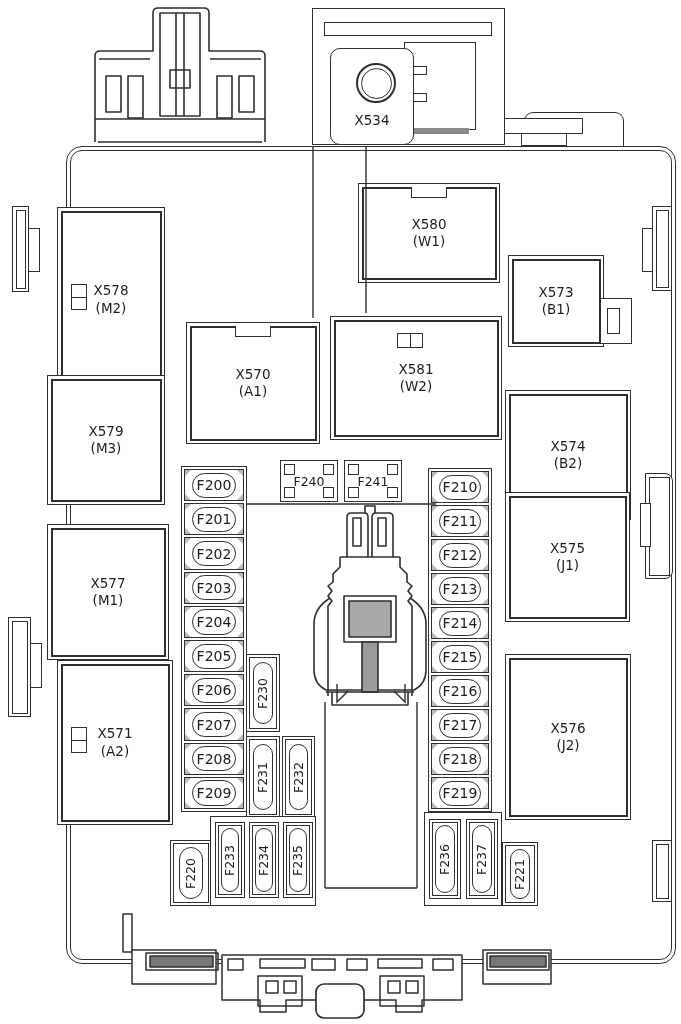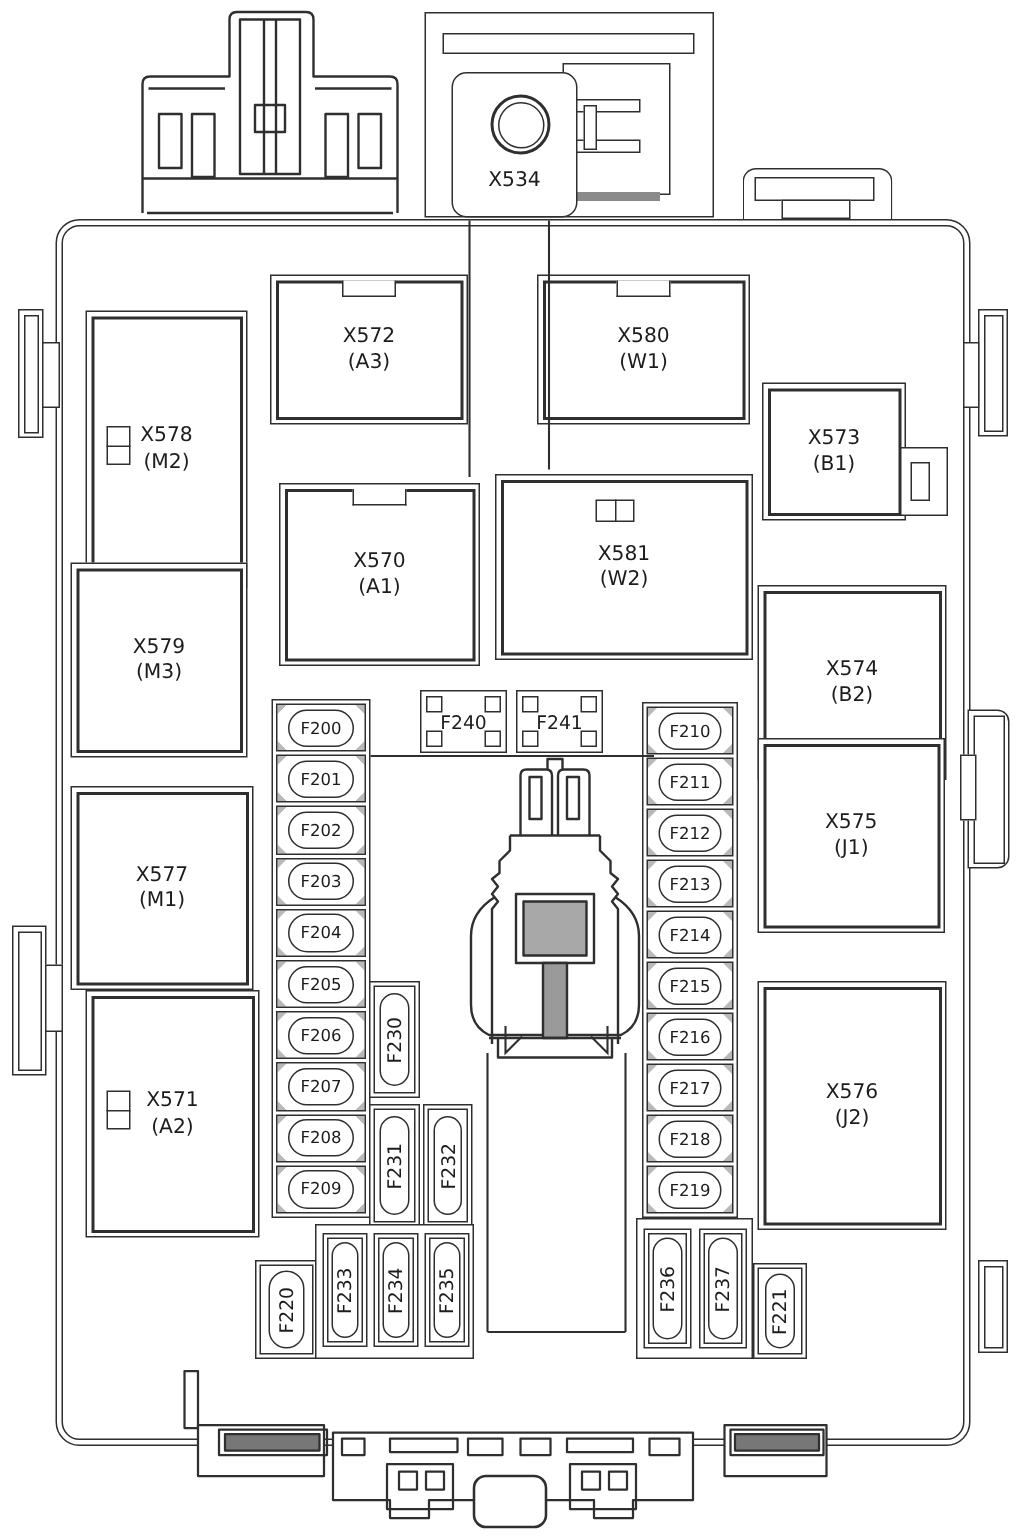--- a/index.html
+++ b/index.html
@@ -1,19 +1,19 @@
 <!DOCTYPE html>
 <html style="--line: #2f2f2f; --text: #1c1c1c; --bg: #ffffff; --shade: #8a8a8a;"><head>
 <meta charset="utf-8">
 <style>
   :root { --line:#2f2f2f; --text:#1c1c1c; --bg:#ffffff; --shade:#8a8a8a; }
   * { margin:0; padding:0; box-sizing:border-box; }
   body { background:#fff; font-family:"DejaVu Sans","Liberation Sans",sans-serif; color:var(--text); }
   #stage { position:relative; width:681px; height:1024px; background:var(--bg); overflow:hidden; }
-  .abs { position:absolute; }
+  .abs { position:absolute;margin-left:29px; }
 
   
   .outer-boundary { left:37px; top:146px; width:610px; height:818px;
     border:1.4px solid var(--line); border-radius:16px; }
   .outer-boundary::before { content:""; position:absolute; inset:3px;
     border:1.4px solid var(--line); border-radius:12px; }
 
   
   .block { position:absolute; border:1.5px solid var(--line); background:var(--bg); }
   .block::before { content:""; position:absolute; inset:2.5px; border:2.7px solid var(--line); }
@@ -33,21 +33,21 @@
     background-image:
       linear-gradient(135deg,#b9b9b9 4px,transparent 4.5px),
       linear-gradient(225deg,#b9b9b9 4px,transparent 4.5px),
       linear-gradient(45deg,#b9b9b9 4px,transparent 4.5px),
       linear-gradient(315deg,#b9b9b9 4px,transparent 4.5px);
     background-repeat:no-repeat;
     background-position:left top,right top,left bottom,right bottom;
     background-size:11px 11px; }
   .pill { position:absolute; inset:2.5px 7px; border:1.5px solid var(--line); border-radius:14px;
     background:var(--bg); display:flex; align-items:center; justify-content:center;
-    font-size:11px; color:var(--text); }
+    font-size:14px; color:var(--text); }
 
   
   .relay { position:absolute; border:1.7px solid var(--line); background:var(--bg); }
   .rsq { position:absolute; width:11px; height:11px; border:1.5px solid var(--line); background:var(--bg); }
   .rsq.tl{left:3px;top:3px} .rsq.tr{right:3px;top:3px} .rsq.bl{left:3px;bottom:3px} .rsq.br{right:3px;bottom:3px}
   .rlbl { position:absolute; inset:0; display:flex; align-items:center; justify-content:center; font-size:12.5px; }
 
   
   .vfuse { position:absolute; border:1.6px solid var(--line); background:var(--bg); }
   .vfuse::before { content:""; position:absolute; inset:2px; border:1.2px solid var(--line); }
@@ -103,27 +103,20 @@
   <div class="abs ta-bar"></div>
   <div class="abs ta-pinbox"></div>
   <div class="ta-hbar" style="left:383px;top:66px;width:44px;height:9px"></div>
   <div class="ta-hbar" style="left:383px;top:93px;width:44px;height:9px"></div>
   <div class="ta-hbar" style="left:389px;top:70px;width:9px;height:30px"></div>
   <div class="abs ta-shade"></div>
   <div class="abs ta-card"></div>
   <div class="abs ta-circle"></div>
   <div class="abs ta-label">X534</div>
 
-  <div class="block" style="left:180px;top:183px;width:132px;height:100px">
-    <div class="notch"></div>
-    <div class="lbl">
-        <span>X572</span>
-        <span>(A3)</span>
-      </div>
-  </div>
   <div class="block" style="left:358px;top:183px;width:142px;height:100px">
     <div class="notch"></div>
     <div class="lbl">
         <span>X580</span>
         <span>(W1)</span>
       </div>
   </div>
   <div class="block" style="left:57px;top:207px;width:108px;height:185px">
     <div class="pind" style="left:13px;top:76px"></div>
     <div class="lbl">

